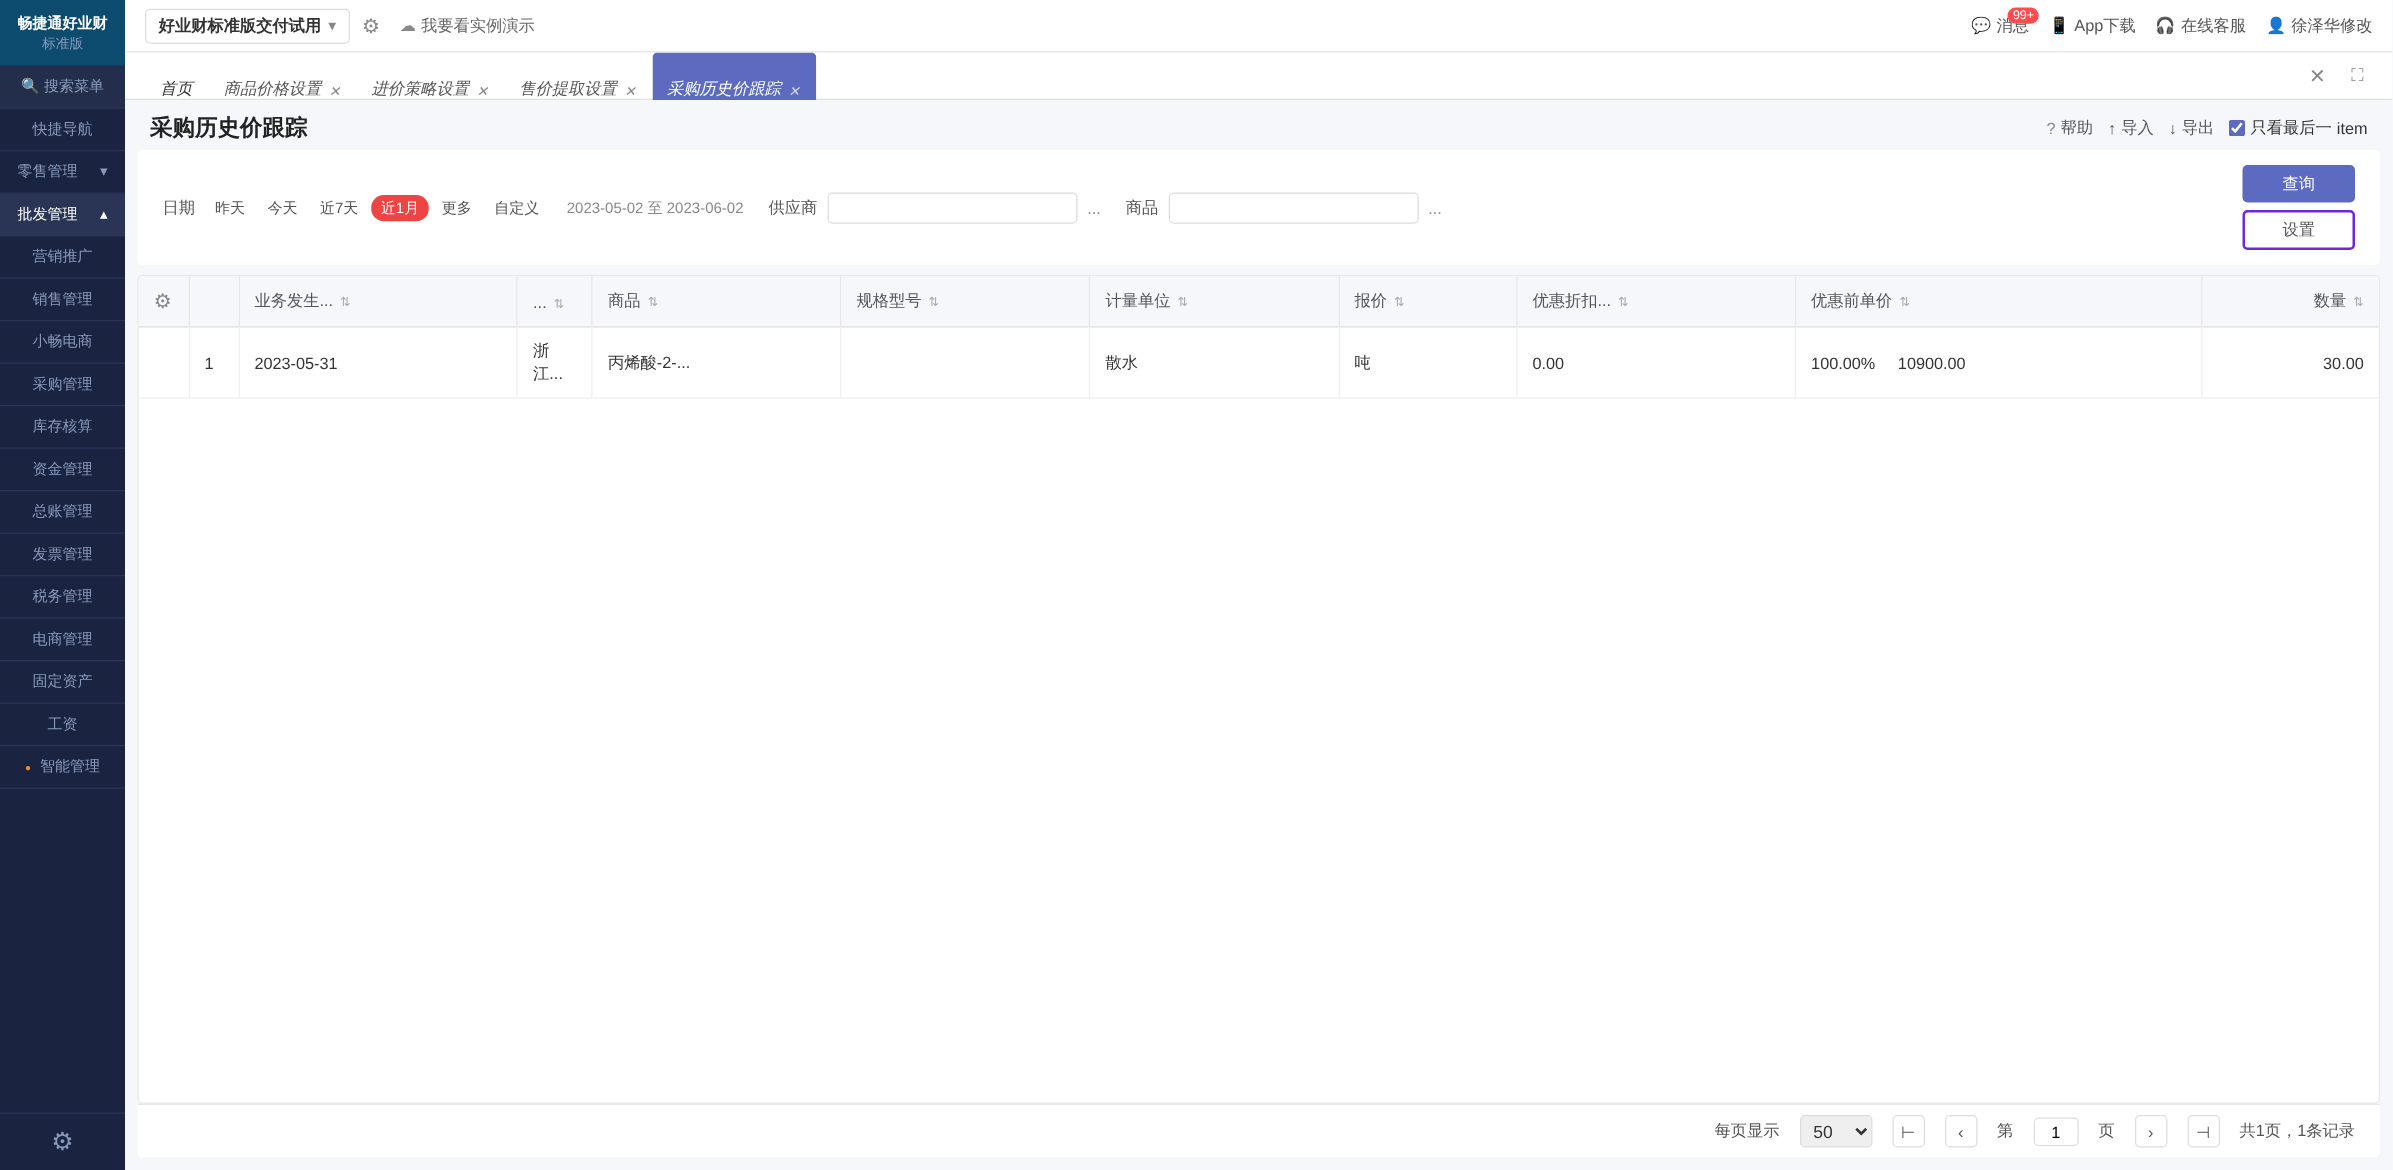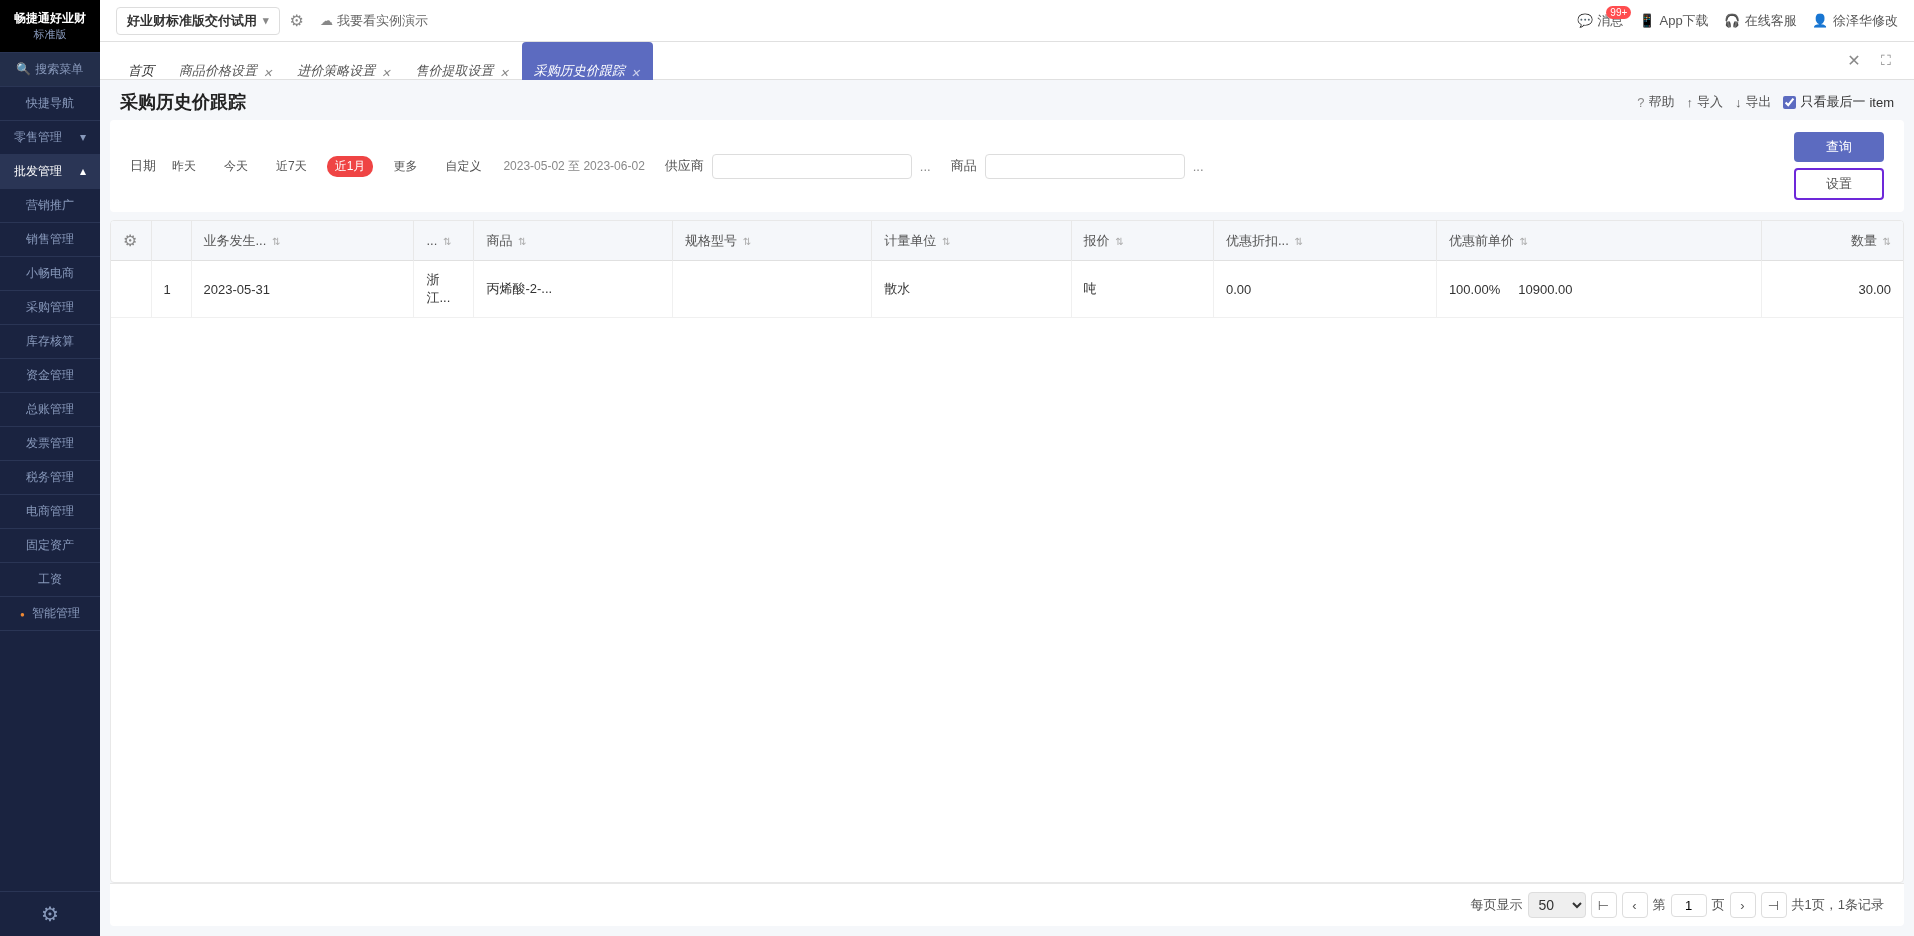--- a/index.html
+++ b/index.html
@@ -10,21 +10,21 @@
       width: 100px;
       background: #1a2340;
       color: #c8d0e0;
       display: flex;
       flex-direction: column;
       flex-shrink: 0;
       height: 100%;
     }
     .sidebar-logo {
       padding: 10px 8px;
-      background: #000000;
+      background: #0c4a6e;
       border-bottom: 1px solid #2a3555;
       text-align: center;
     }
     .sidebar-logo .logo-title {
       color: #fff;
       font-size: 12px;
       font-weight: bold;
       line-height: 1.4;
     }
     .sidebar-logo .logo-sub {
@@ -266,21 +266,21 @@
       display: flex;
       align-items: center;
       gap: 8px;
       font-size: 13px;
       color: #444;
     }
     .filter-label { white-space: nowrap; color: #555; }
     .date-options {
       display: flex;
       align-items: flex-start;
-      gap: 12px;
+      gap: 2px;
     }
     .date-option {
       padding: 2px 8px;
       border-radius: 10px;
       cursor: pointer;
       font-size: 12px;
       color: #555;
     }
     .date-option.active {
       background: #ef4444;
@@ -373,21 +373,21 @@
     
     .pagination-bar {
       display: flex;
       align-items: center;
       justify-content: flex-end;
       padding: 8px 20px;
       background: #fff;
       border-top: 1px solid #e8e8e8;
       margin: 0 10px 10px 10px;
       border-radius: 0 0 4px 4px;
-      gap: 5px;
+      gap: 16px;
       font-size: 13px;
       color: #555;
     }
     .per-page-select {
       border: 1px solid #ddd;
       border-radius: 4px;
       padding: 3px 6px;
       font-size: 14px;
       color: #333;
     }

